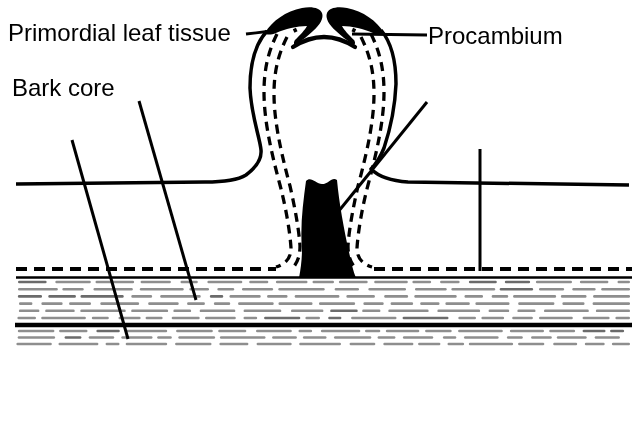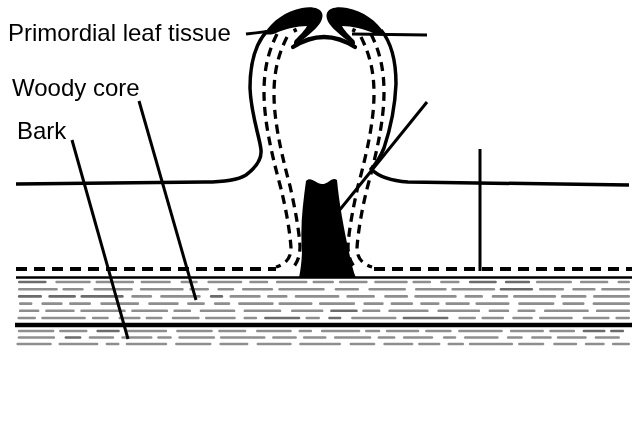--- a/index.html
+++ b/index.html
@@ -437,15 +437,15 @@
 
     <path d="M 246,34 L 271,31" class="s" stroke-width="2.8"></path>
     <path d="M 352,34 L 427,35" class="s" stroke-width="2.8"></path>
     <path d="M 139,101 L 196,300" class="s" stroke-width="3"></path>
     <path d="M 72,140 L 128,339" class="s" stroke-width="3"></path>
     <path d="M 427,102 L 338,212" class="s" stroke-width="3"></path>
     <path d="M 480,149 L 480,271" class="s" stroke-width="3"></path>
   </svg>
 
   <div class="lbl" style="left:8px;top:20px">Primordial leaf tissue</div>
-  <div class="lbl" style="left:12px;top:75px">Woody core</div>
-  <div class="lbl" style="left:17px;top:118px">Bark</div>
+  <div class="lbl" style="left:428px;top:23px">Procambium</div>
+  <div class="lbl" style="left:12px;top:75px">Bark core</div>
 </div>
 
 </body></html>

